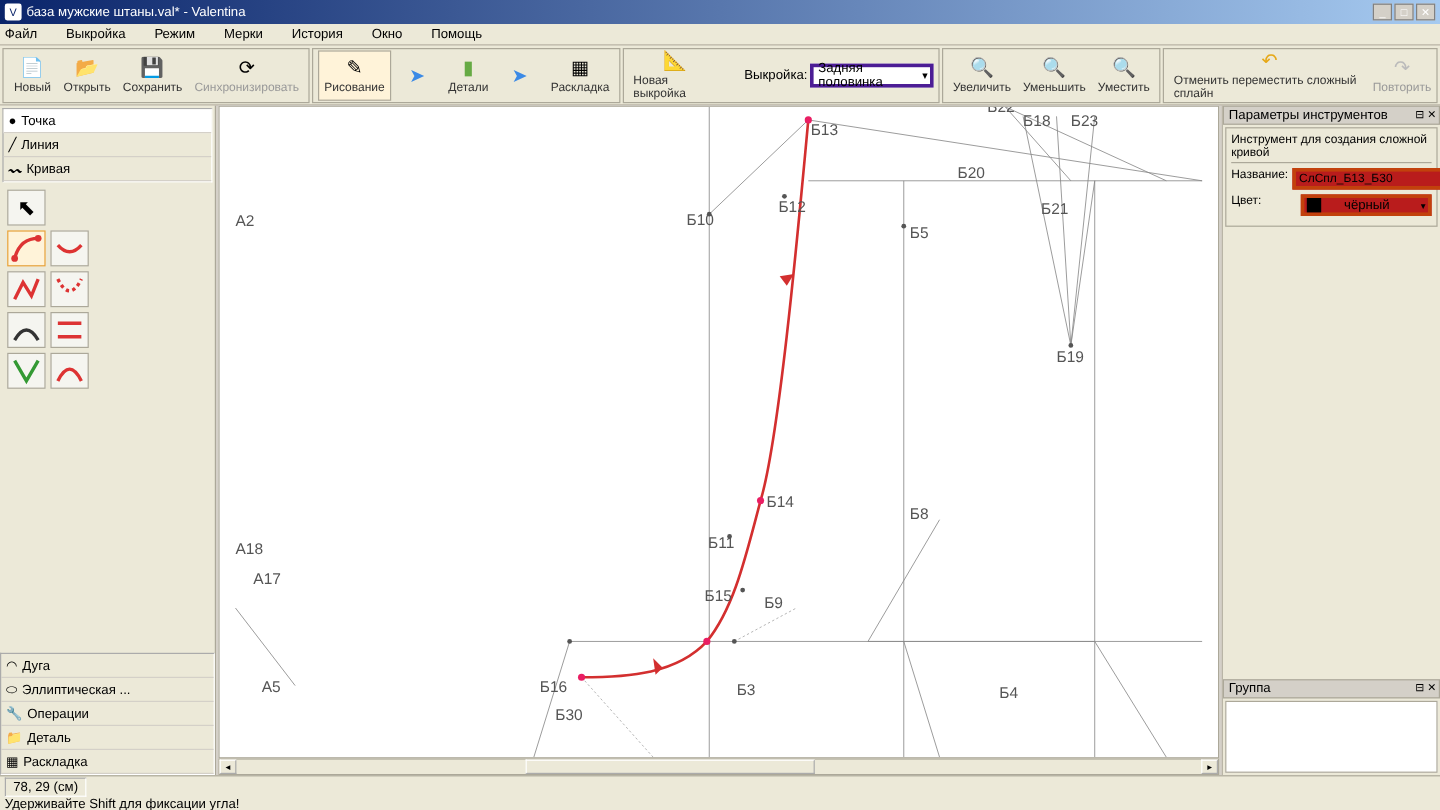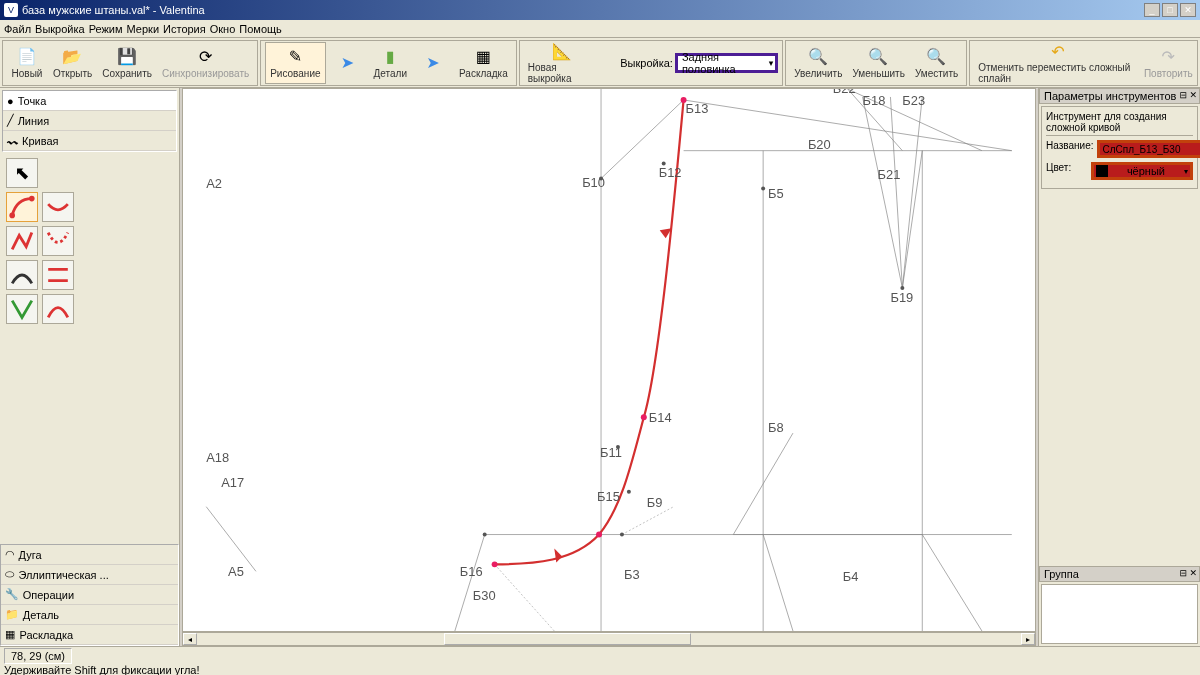--- a/index.html
+++ b/index.html
@@ -1,21 +1,21 @@
 <!DOCTYPE html>
 <html><head>
 <meta charset="utf-8">
 <style>
   * { box-sizing: border-box; margin: 0; padding: 0; font-family: Tahoma, sans-serif; font-size: 11px; }
   body { background: #d4d0c8; width: 1200px; height: 675px; overflow: hidden; position: relative; }
   .titlebar { height: 20px; background: linear-gradient(to right, #0a246a, #a6caf0); color: #fff; display: flex; align-items: center; padding: 0 4px; }
   .titlebar .icon { width: 14px; height: 14px; background: #fff; border-radius: 2px; margin-right: 4px; display:flex;align-items:center;justify-content:center;color:#0a246a;font-size:9px;}
   .titlebar .winbtns { margin-left: auto; display: flex; }
   .titlebar .winbtns div { width: 16px; height: 14px; background: #d4d0c8; border: 1px solid #808080; margin-left: 2px; display:flex;align-items:center;justify-content:center;font-size:9px;}
-  .menubar { height: 18px; background: #ece9d8; display: flex; align-items: center; padding: 0 4px; gap: 4px; border-bottom:1px solid #aca899;}
+  .menubar { height: 18px; background: #ece9d8; display: flex; align-items: center; padding: 0 4px; gap: 24px; border-bottom:1px solid #aca899;}
   .toolbar { height: 50px; background: #ece9d8; display: flex; align-items: center; border-bottom: 1px solid #aca899; padding: 2px; gap: 2px; }
   .toolgroup { border: 1px solid #aca899; height: 46px; display: flex; align-items: center; padding: 0 4px; gap: 2px; background:#ece9d8; }
   .tbtn { display: flex; flex-direction: column; align-items: center; justify-content: center; height: 42px; min-width: 40px; padding: 2px 4px; cursor: pointer; position:relative; }
   .tbtn.pressed { border:1px solid #aca899; background:#fff3d9; }
   .tbtn .ico { width: 20px; height: 20px; display:flex;align-items:center;justify-content:center; font-size:16px;}
   .tbtn .lbl { font-size: 10px; color: #333; margin-top:1px;}
   .tbtn.disabled .lbl { color:#999; }
   .workarea { position: absolute; top: 88px; left: 0; right: 0; bottom: 29px; display: flex; }
   .leftpanel { width: 180px; background: #ece9d8; display: flex; flex-direction: column; border-right: 1px solid #aca899; }
   .catbox { border: 1px inset #fff; background: #ece9d8; margin:2px;}
@@ -25,21 +25,21 @@
   .toolbox .t { width: 32px; height: 30px; border: 1px solid #aca899; background: #f5f5f0; display:flex;align-items:center;justify-content:center;font-size:18px;}
   .toolbox .t.sel { background:#fff3d9; border:1px solid #e5a13a;}
   .bottomlist { margin-top:auto; border:1px inset #fff; }
   .bottomlist .bi { height: 20px; display: flex; align-items: center; padding: 0 4px; border-bottom:1px solid #d4d0c8; gap:4px;}
   .canvaswrap { flex:1; background:#d4d0c8; position:relative; }
   .canvas { position:absolute; top:0; left:2px; right:2px; bottom:14px; background:#fff; border:1px solid #aca899; overflow:hidden;}
   .hscroll { position:absolute; bottom:0; left:2px; right:2px; height:14px; background:#ece9d8; border:1px solid #aca899; display:flex;}
   .hscroll .arr { width:14px; background:#ece9d8; border:1px outset #fff; display:flex;align-items:center;justify-content:center;font-size:8px;}
   .hscroll .track { flex:1; position:relative;}
   .hscroll .thumb { position:absolute; left:30%; width:30%; height:100%; background:#ece9d8; border:1px outset #fff;}
-  .rightpanel { width: 162px; background:#ece9d8; display:flex; flex-direction:column; border-left:1px solid #aca899;}
+  .rightpanel { width: 182px; background:#ece9d8; display:flex; flex-direction:column; border-left:1px solid #aca899;}
   .panelhdr { height:16px; background:#d4d0c8; border:1px solid #aca899; display:flex; align-items:center; padding:0 4px; font-size:10px; position:relative;}
   .panelhdr .x { position:absolute; right:2px; top:1px; font-size:9px;}
   .propbox { border:1px solid #aca899; margin:2px; padding:4px; background:#ece9d8;}
   .proprow { display:flex; height:20px; gap:4px; margin-bottom:2px;}
   .proprow label { width:54px; font-size:10px;}
   .proprow input,.proprow .sel { flex:1; height:18px; border:3px solid #c2410c; background:#b91c1c; padding:0 2px; font-size:10px;}
   .statusbar { position:absolute; bottom:0; left:0; right:0; height:29px; background:#ece9d8; border-top:1px solid #aca899; padding:0 4px; font-size:10px;}
   .statusbar .cell { border:1px inset #fff; padding:1px 6px; display:inline-block; margin-top:1px;}
   svg { width:100%; height:100%; }
   .plabel { font-size:13px; fill:#555; font-family:Arial;}

